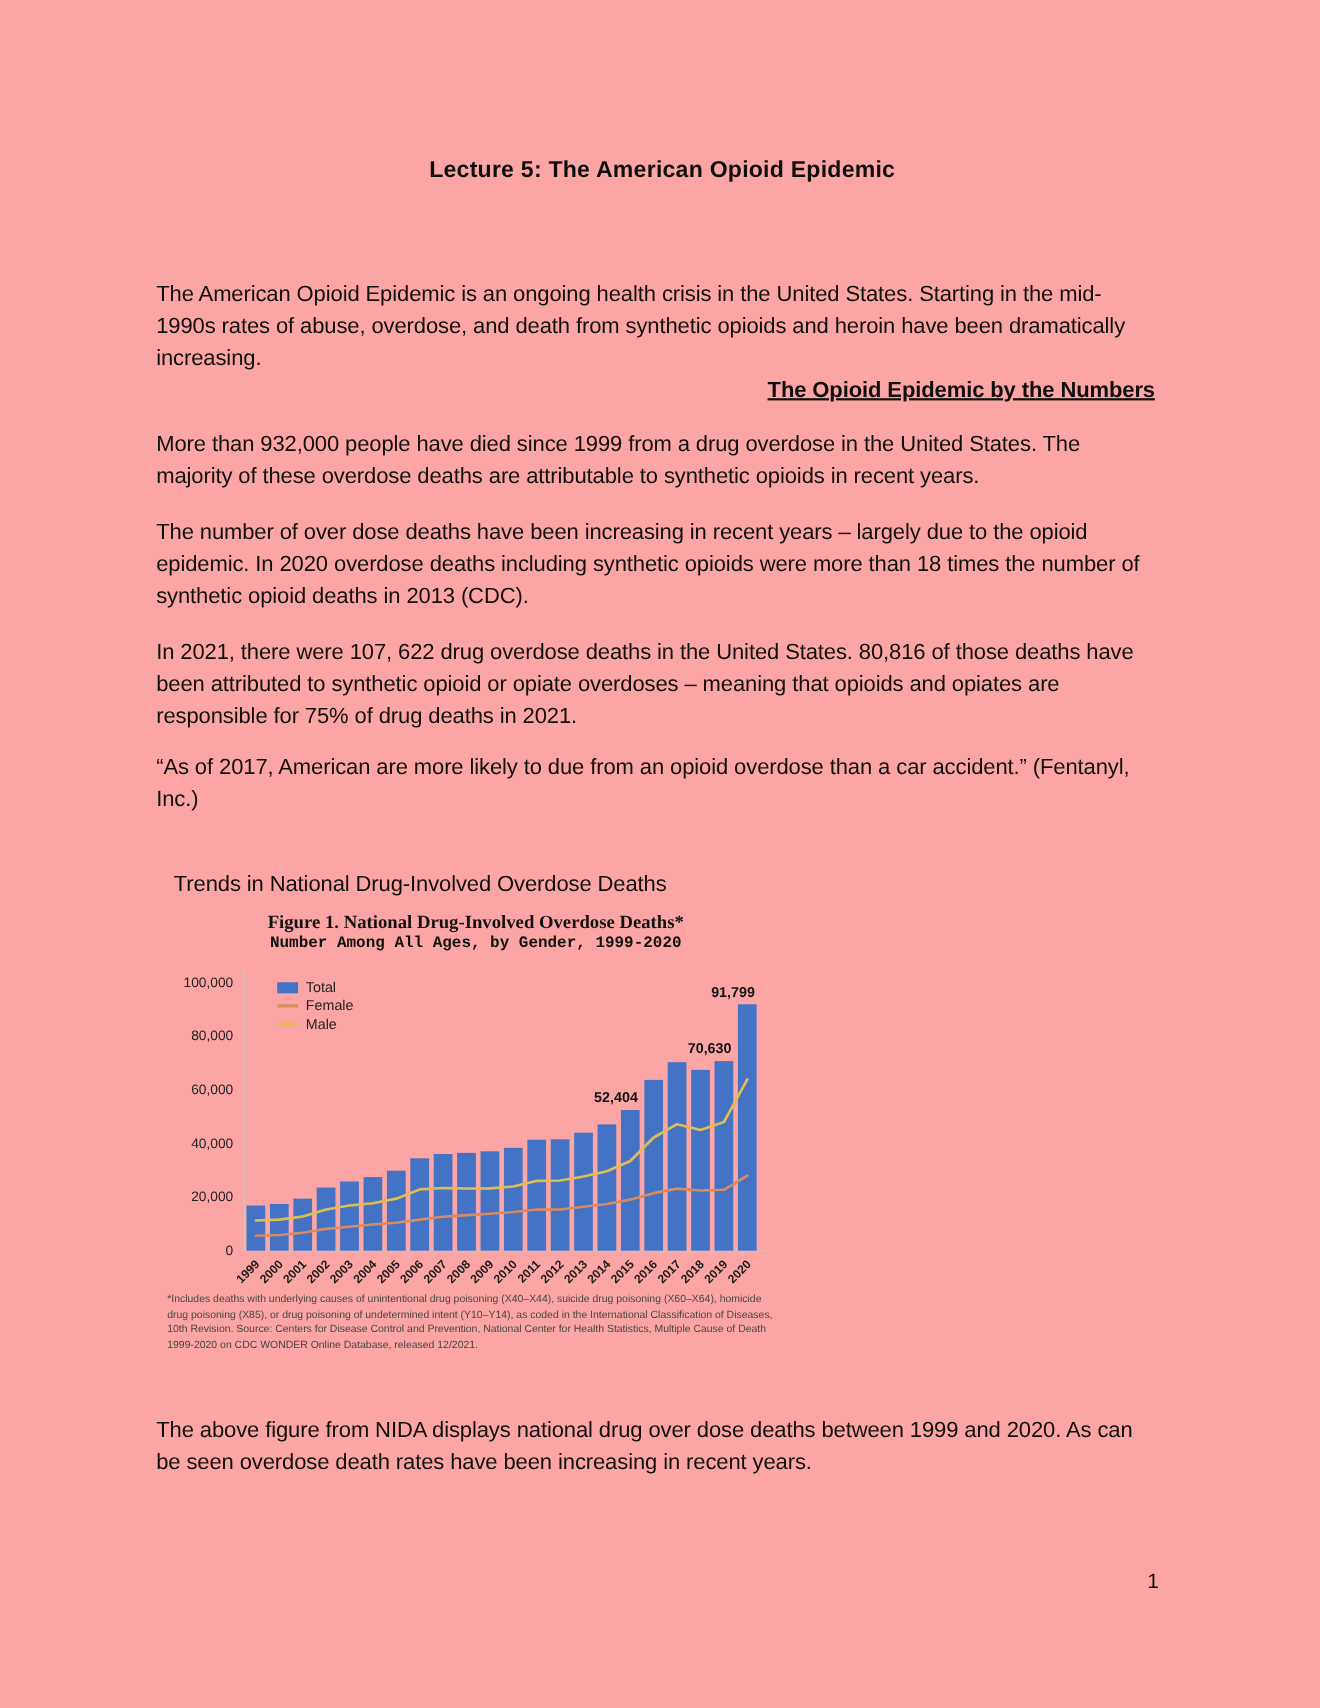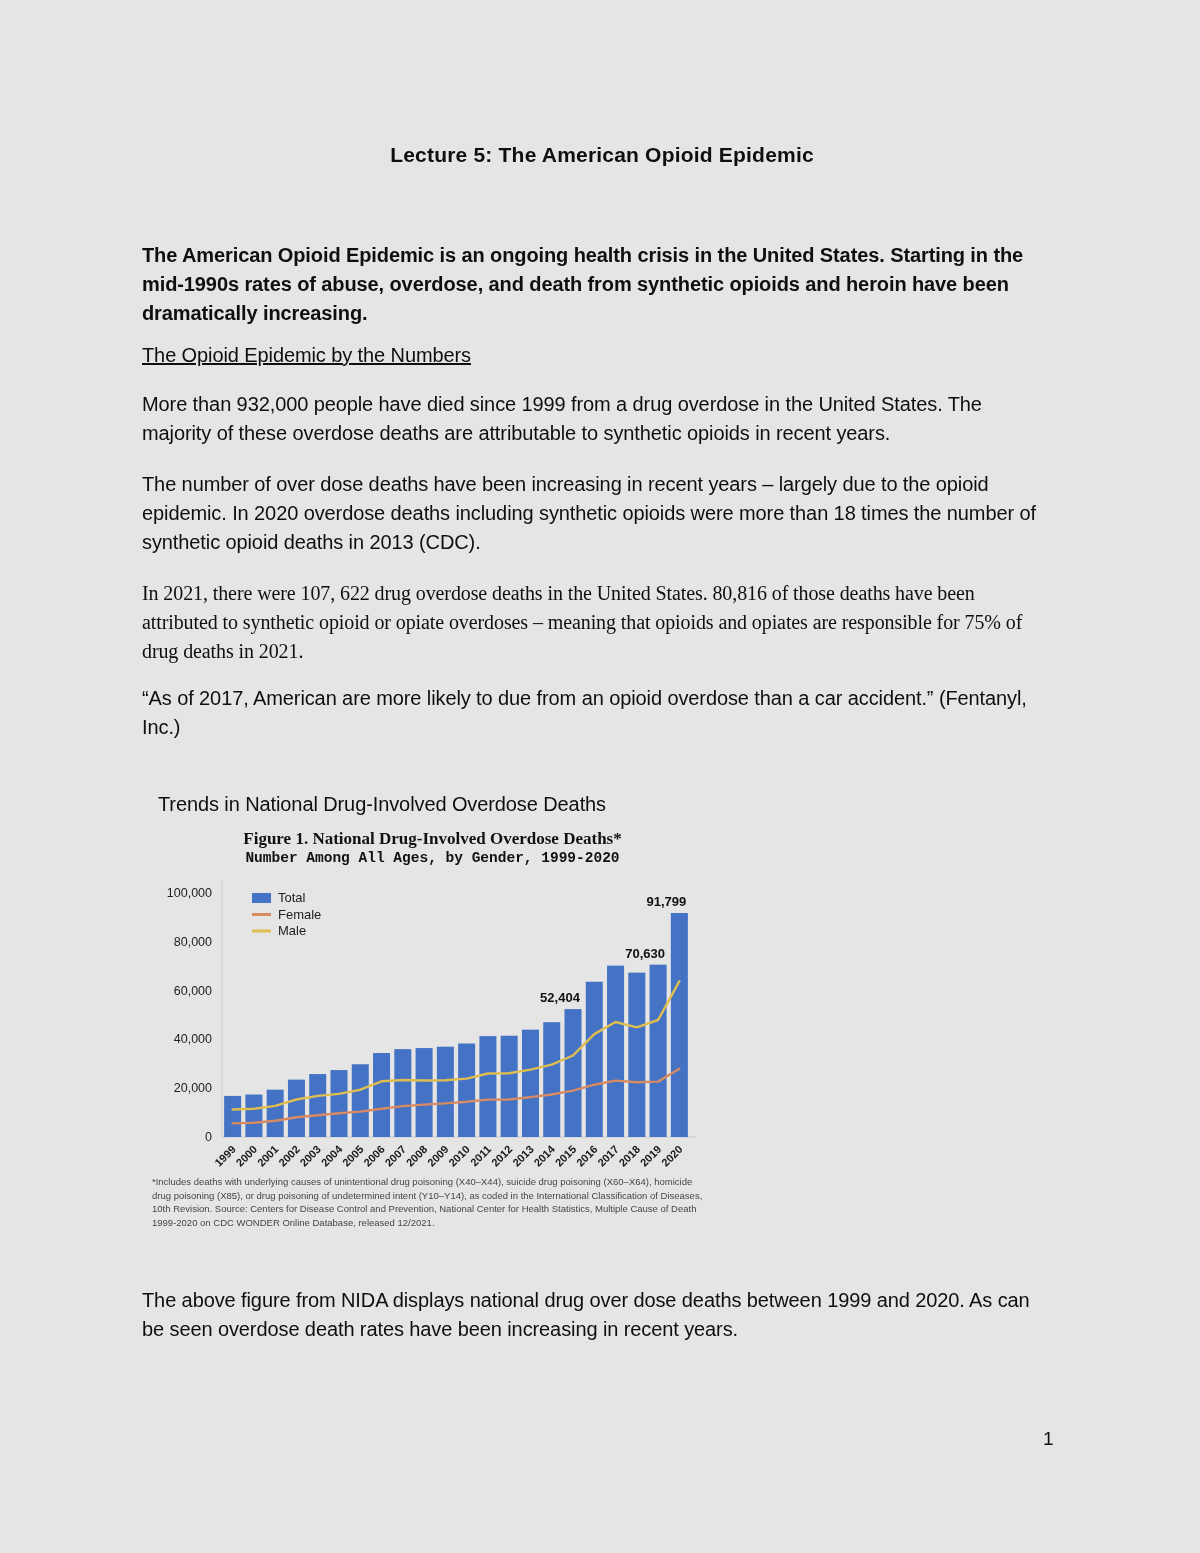--- a/index.html
+++ b/index.html
@@ -1,33 +1,33 @@
 <!DOCTYPE html>
 <html><head>
 <meta charset="utf-8">
 <style>
   html,body{margin:0;padding:0;background:#ffffff;}
   #page{
-    position:relative;width:1200px;height:1553px;background:#e5e5e5;overflow:hidden;
+    position:relative;width:1200px;height:1553px;background:#fca5a5;overflow:hidden;
     font-family:"Liberation Sans", sans-serif;color:#0f0f0f;
   }
   .abs{position:absolute;}
   #doc-title{
     left:142px;top:143px;width:920px;text-align:center;
     font-size:21px;font-weight:700;letter-spacing:0.2px;
   }
   .body-par{
     left:142px;width:908px;font-size:20px;line-height:29px;
     letter-spacing:-0.1px;
   }
-  #p-intro{top:221px;font-weight:bold;}
-  #h-numbers{top:341px;font-weight:400;text-decoration:underline;}
+  #p-intro{top:234px;}
+  #h-numbers{top:341px;font-weight:700;text-decoration:underline;text-align:right;}
   #p-numbers1{top:370px;}
   #p-numbers2{top:450px;}
-  #p-numbers3{top:559px;font-family:Liberation Serif, serif;}
+  #p-numbers3{top:559px;}
   #p-quote{top:664px;}
   #h-trends{top:790px;margin-left:16px;}
   #figure{left:150px;top:828px;width:565px;}
   #figure-title{
     width:100%;text-align:center;font-family:"Liberation Serif", serif;
     font-weight:700;font-size:17px;color:#111;line-height:21px;
   }
   #figure-subtitle{
     width:100%;text-align:center;font-family:Liberation Mono, monospace;
     font-weight:700;font-size:14.5px;color:#111;line-height:18px;

